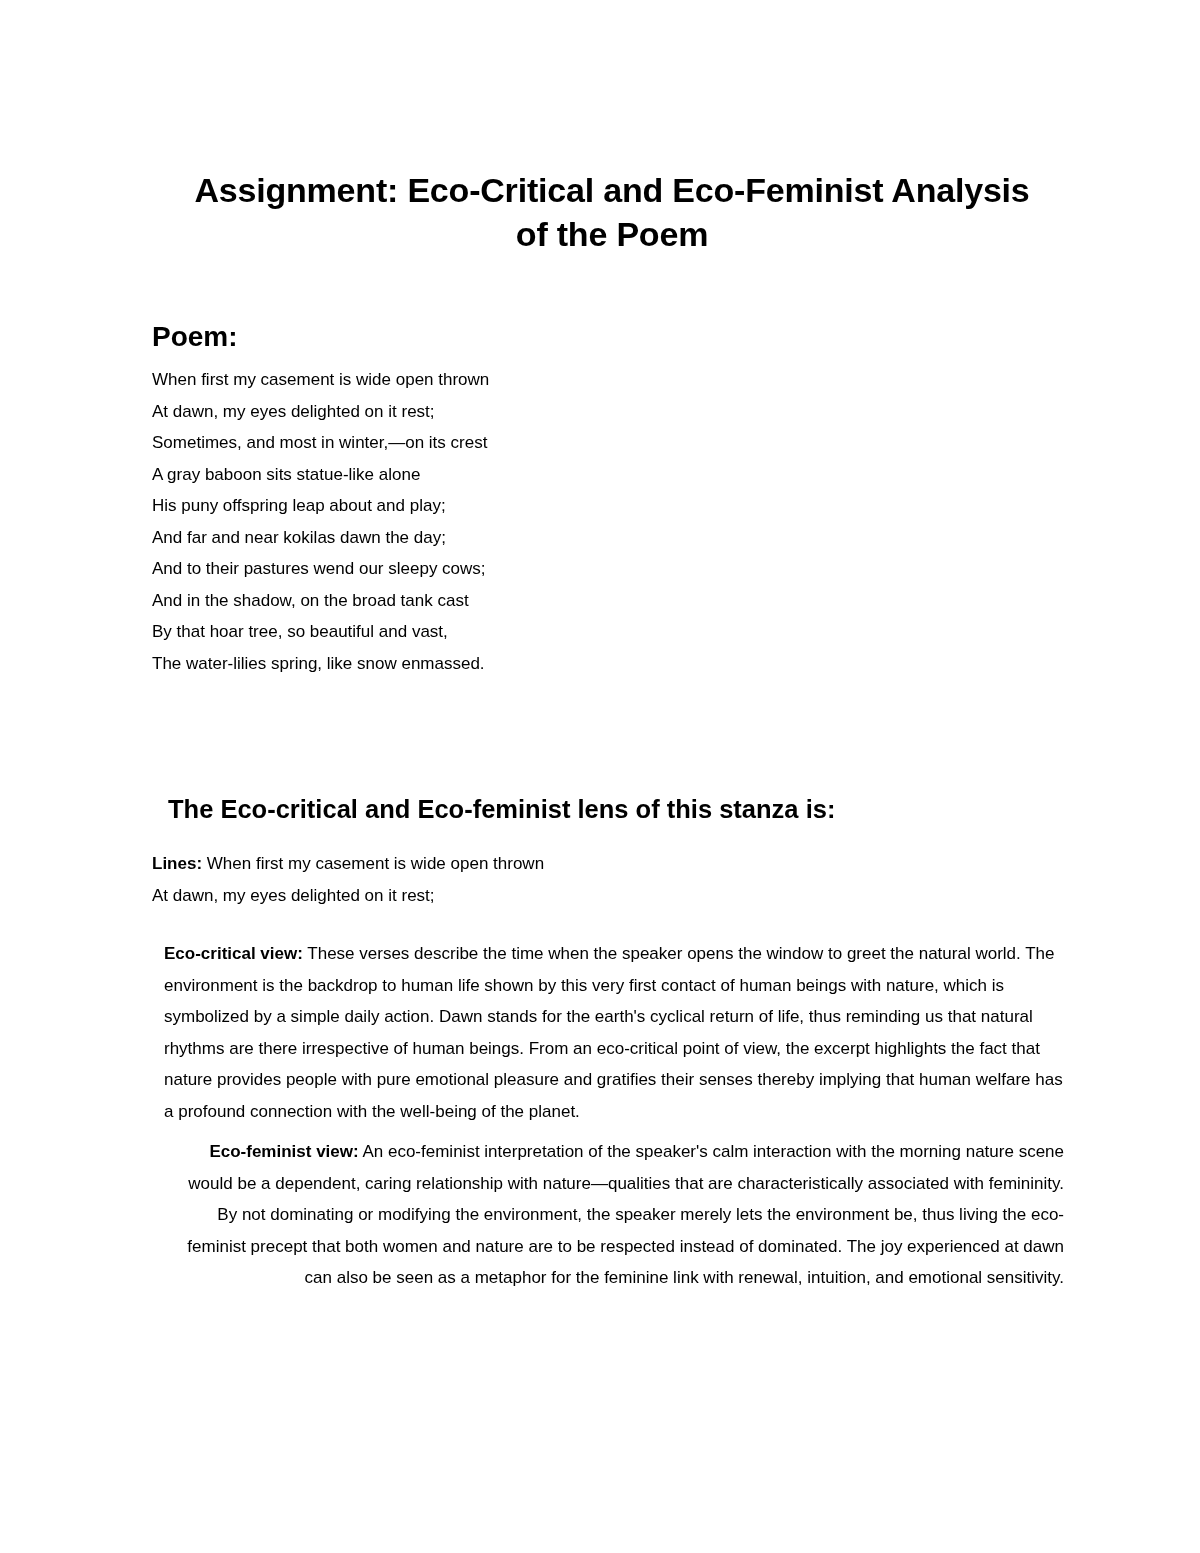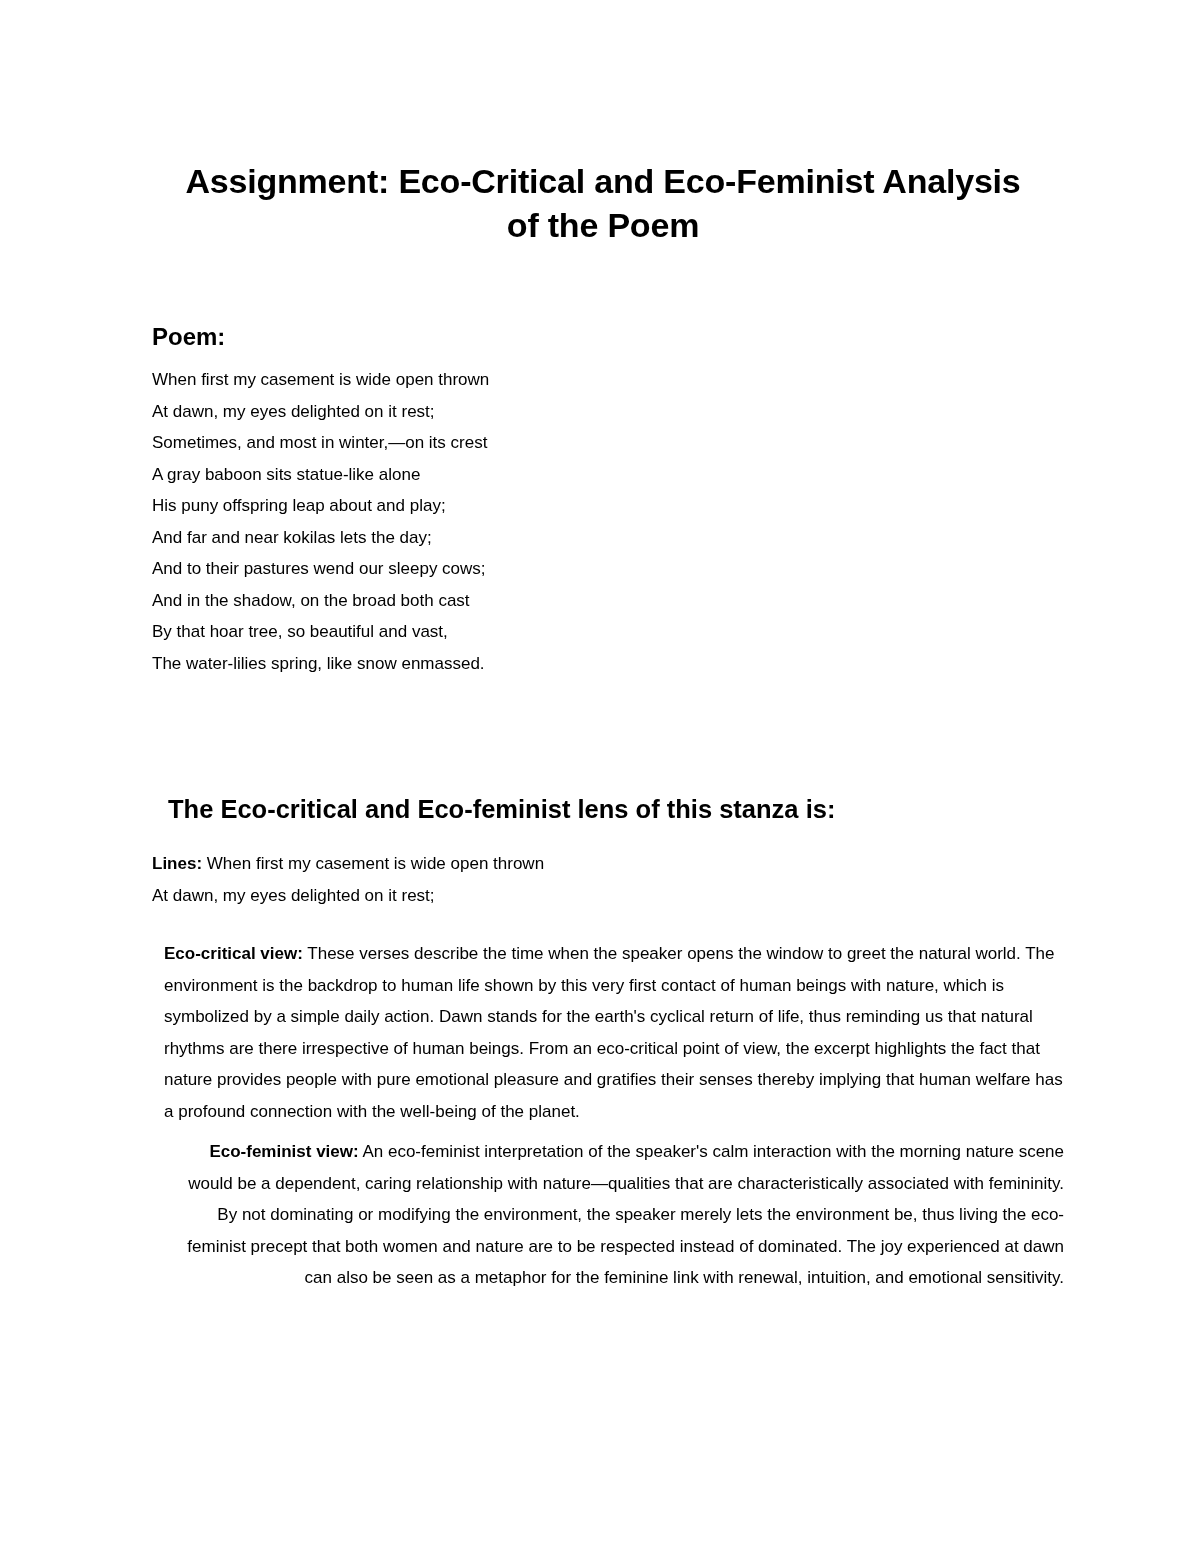--- a/index.html
+++ b/index.html
@@ -19,34 +19,34 @@
       position: absolute;
       left: 152px;
       top: 0;
       width: 900px;
     }
     .doc-title {
       position: absolute;
       left: 0;
       width: 896px;
       top: 156px;
-      margin: 3px;
+      margin: 12px;
       text-align: center;
       font-weight: bold;
       font-size: 34px;
       line-height: 44px;
       letter-spacing: -0.2px;
     }
     .poem-heading {
       position: absolute;
       left: 0;
       top: 322px;
       margin: 0;
       font-weight: bold;
-      font-size: 24px;
+      font-size: 28px;
       line-height: 30px;
     }
     .poem-lines {
       position: absolute;
       left: 0;
       top: 364px;
       margin: 0;
       padding: 0;
       list-style: none;
       font-size: 17px;
@@ -100,23 +100,23 @@
   </h1>
 
   <h2 class="poem-heading">Poem:</h2>
 
   <ul class="poem-lines">
     <li>When first my casement is wide open thrown</li>
     <li>At dawn, my eyes delighted on it rest;</li>
     <li>Sometimes, and most in winter,—on its crest</li>
     <li>A gray baboon sits statue-like alone</li>
     <li>His puny offspring leap about and play;</li>
-    <li>And far and near kokilas lets the day;</li>
+    <li>And far and near kokilas dawn the day;</li>
     <li>And to their pastures wend our sleepy cows;</li>
-    <li>And in the shadow, on the broad both cast</li>
+    <li>And in the shadow, on the broad tank cast</li>
     <li>By that hoar tree, so beautiful and vast,</li>
     <li>The water-lilies spring, like snow enmassed.</li>
   </ul>
 
   <h2 class="section-heading">The Eco-critical and Eco-feminist lens of this stanza is:</h2>
 
   <div class="lines-block">
     <span class="label">Lines:</span><span> When first my casement is wide open thrown</span><br>
     <span>At dawn, my eyes delighted on it rest;</span>
   </div>

